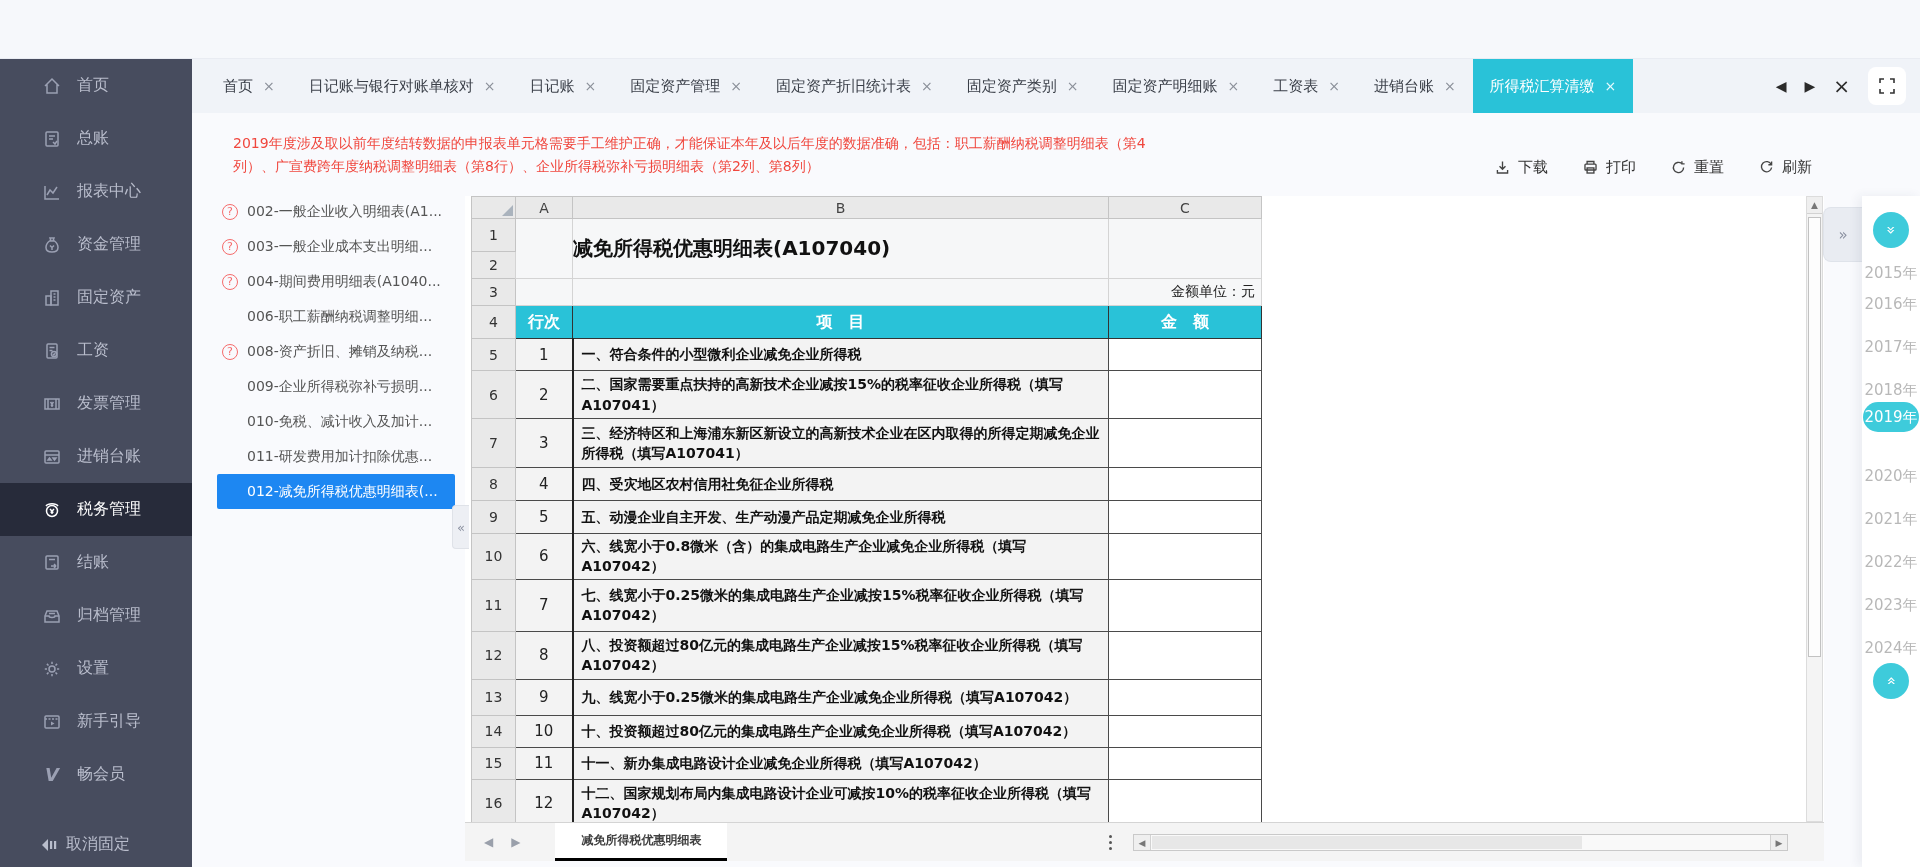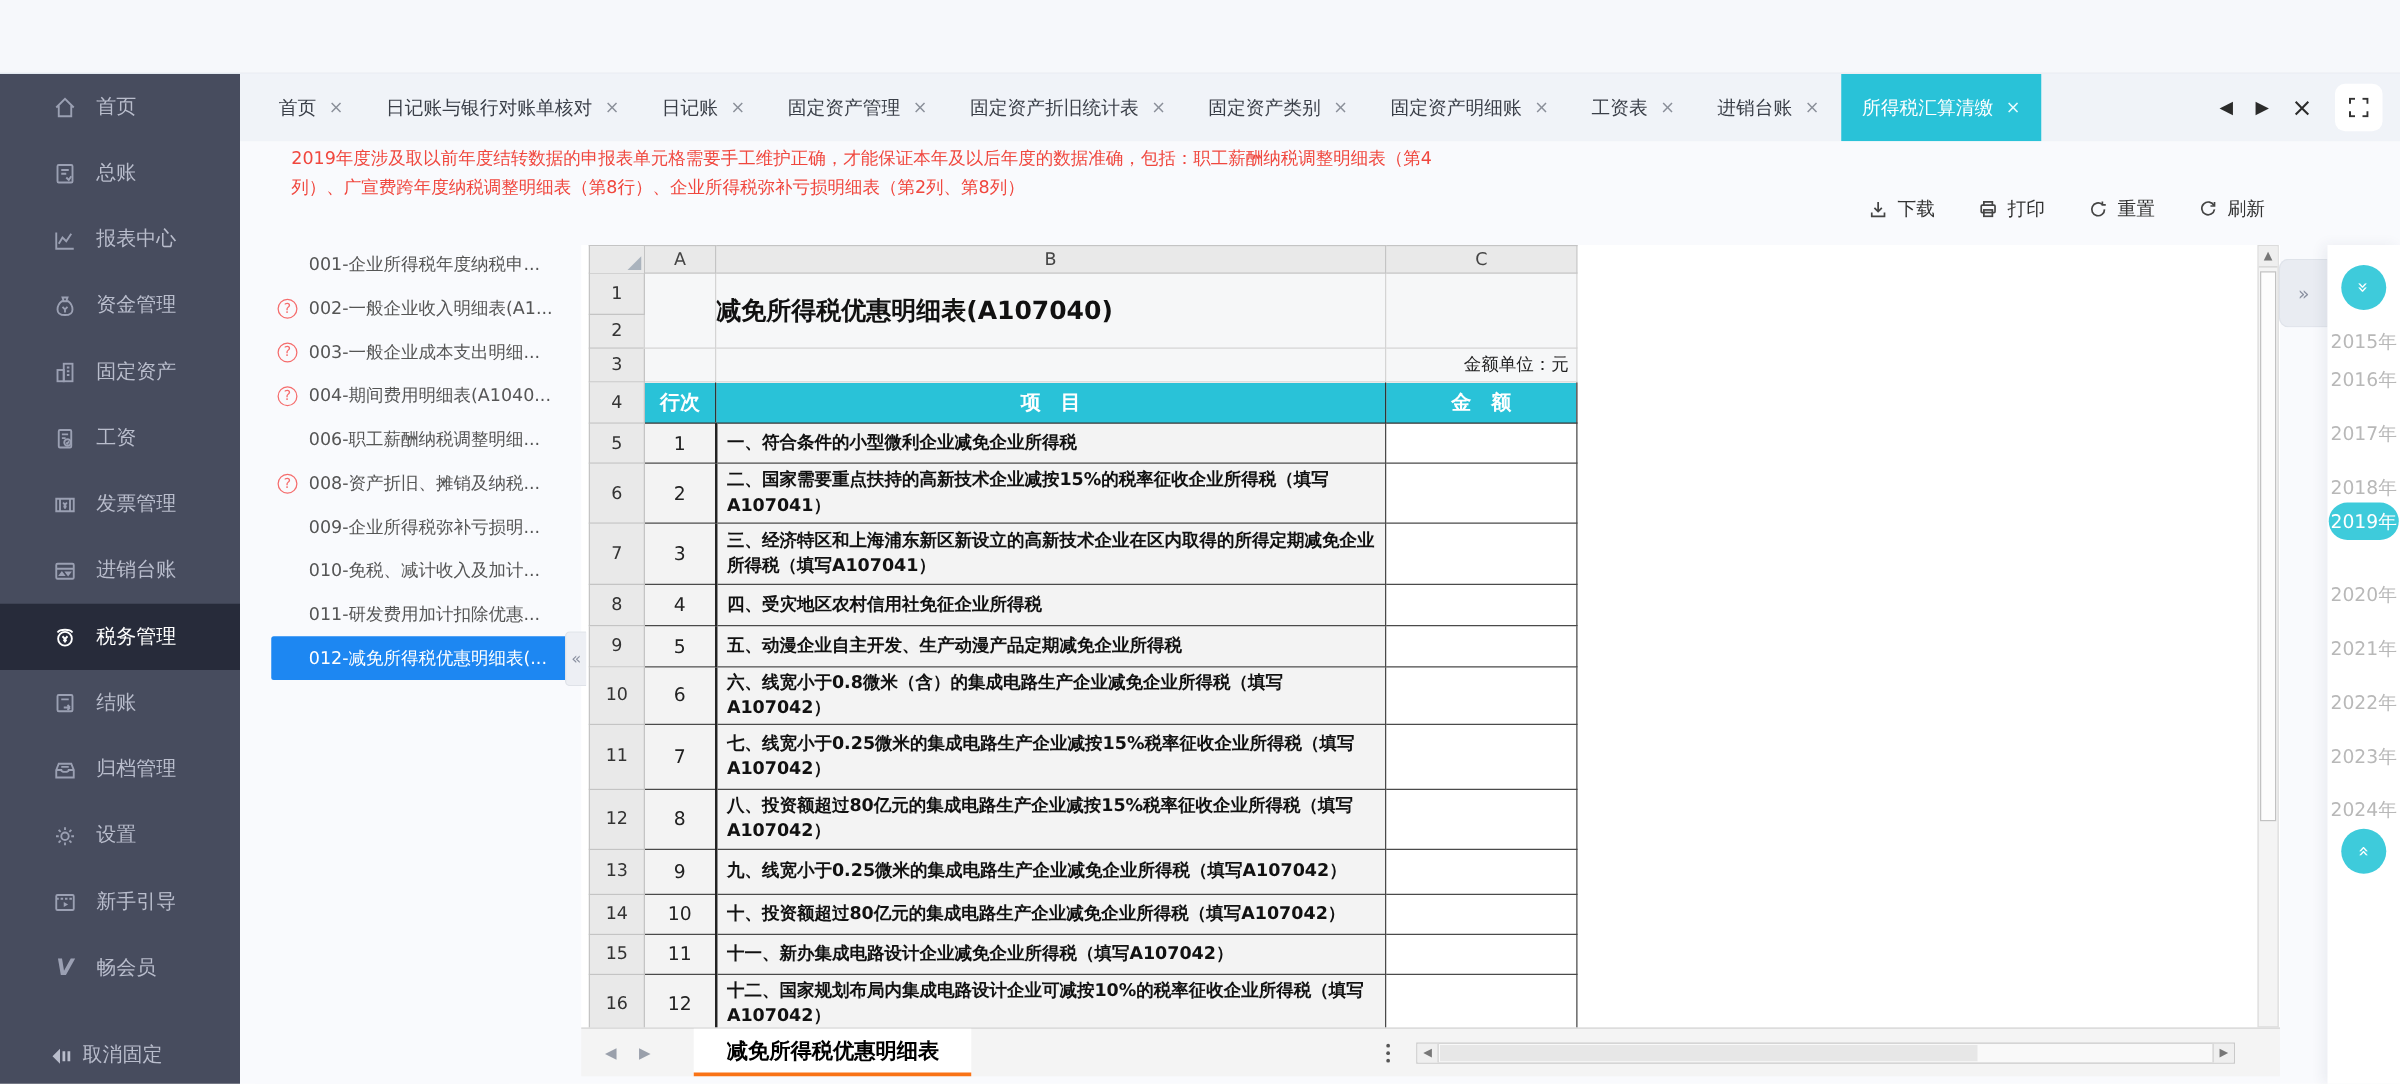--- a/index.html
+++ b/index.html
@@ -45,21 +45,21 @@
     color:#b9bdcc; font-size:16px; cursor:pointer; }
   .nav-item svg, .nav-item .vchar { color:#9ba0b3; }
   .nav-item.active { background:#272b3a; color:#fff; }
   .nav-item.active svg { color:#fff; }
   .vchar { font-size:18px; font-weight:bold; font-style:italic; width:20px; text-align:center; }
   .unpin { position:absolute; bottom:12px; left:40px; display:flex; align-items:center; gap:8px;
     color:#b9bdcc; font-size:16px; cursor:pointer; }
 
   
   .content { left:192px; top:113px; width:1728px; height:754px; background:#f9fafd; }
-  .notice { left:233px; top:116px; width:950px; font-size:14px; line-height:23px; color:#f0473e; z-index:2; }
+  .notice { left:233px; top:132px; width:950px; font-size:14px; line-height:23px; color:#f0473e; z-index:2; }
   .toolbar { top:158px; right:108px; display:flex; align-items:flex-end; gap:34px; }
   .tool-btn { display:flex; align-items:center; gap:7px; font-size:15px; color:#333; cursor:pointer; }
   .tool-btn svg { color:#444; }
 
   
   .report-list { left:217px; top:194px; width:238px; }
   .rl-item { position:relative; height:35px; display:flex; align-items:center; padding-left:30px;
     font-size:14px; color:#555; cursor:pointer; white-space:nowrap; }
   .rl-item.selected { background:#1d87f2; color:#fff; border-radius:2px; }
   .q-icon { position:absolute; left:5px; top:50%; transform:translateY(-50%); width:16px; height:16px;
@@ -90,22 +90,22 @@
   
   .vscroll { left:1806px; top:196px; width:17px; height:626px; background:#f4f4f4; border:1px solid #dcdcdc; }
   .vs-up { height:17px; background:#efefef; border-bottom:1px solid #d2d2d2; color:#777; font-size:9px;
     display:flex; align-items:center; justify-content:center; cursor:pointer; }
   .vs-thumb { position:absolute; left:1px; top:20px; width:13px; height:440px; background:#fdfdfd; border:1px solid #c2c2c2; cursor:grab; }
 
   
   .bottombar { left:465px; top:822px; width:1359px; height:39px; background:#f4f4f4; border-top:1px solid #d4d4d4;
     display:flex; align-items:center; }
   .bb-arrow { color:#9aa0ab; font-size:12px; cursor:pointer; padding:0 9px; }
-  .sheet-tab { height:38px; margin-left:26px; padding:0 26px; background:#fff; border-bottom:3px solid #f97316;
-    color:#000000; font-size:17px; font-weight:bold; display:flex; align-items:center; cursor:pointer; }
+  .sheet-tab { height:38px; margin-left:26px; padding:0 26px; background:#fff; border-bottom:3px solid #000000;
+    color:#404040; font-size:12px; font-weight:bold; display:flex; align-items:center; cursor:pointer; }
   .dots { position:absolute; left:640px; display:flex; flex-direction:column; gap:3px; cursor:pointer; padding:4px; }
   .dots i { width:3px; height:3px; border-radius:50%; background:#555; }
   .hscroll { position:absolute; left:668px; right:36px; top:11px; height:17px; background:#f9f9f9; border:1px solid #c9c9c9; }
   .hs-btn { position:absolute; top:0; width:17px; height:15px; background:#efefef; color:#777; font-size:9px;
     display:flex; align-items:center; justify-content:center; cursor:pointer; }
   .hs-left { left:0; border-right:1px solid #d2d2d2; }
   .hs-right { right:0; border-left:1px solid #d2d2d2; }
   .hs-thumb { position:absolute; left:18px; top:1px; height:13px; width:430px; background:#e7e7e7; cursor:grab; }
 
   
@@ -380,23 +380,20 @@
   <span class="tool-btn">
     <svg class="ic" width="17" height="17" viewBox="0 0 20 20" fill="none" stroke="currentColor" stroke-width="1.6">
         <path d="M15.5 6.5a6 6 0 1 0 .5 3.5"></path>
         <path d="M16 3v3.8h-3.8"></path>
       </svg>
     <span>刷新</span>
   </span>
 </div>
 
 <div class="abs report-list">
-  <div class="rl-item">
-      <span>001-企业所得税年度纳税申...</span>
-    </div>
   <div class="rl-item">
       <span class="q-icon">?</span>
       <span>002-一般企业收入明细表(A1...</span>
     </div>
   <div class="rl-item">
       <span class="q-icon">?</span>
       <span>003-一般企业成本支出明细...</span>
     </div>
   <div class="rl-item">
       <span class="q-icon">?</span>

